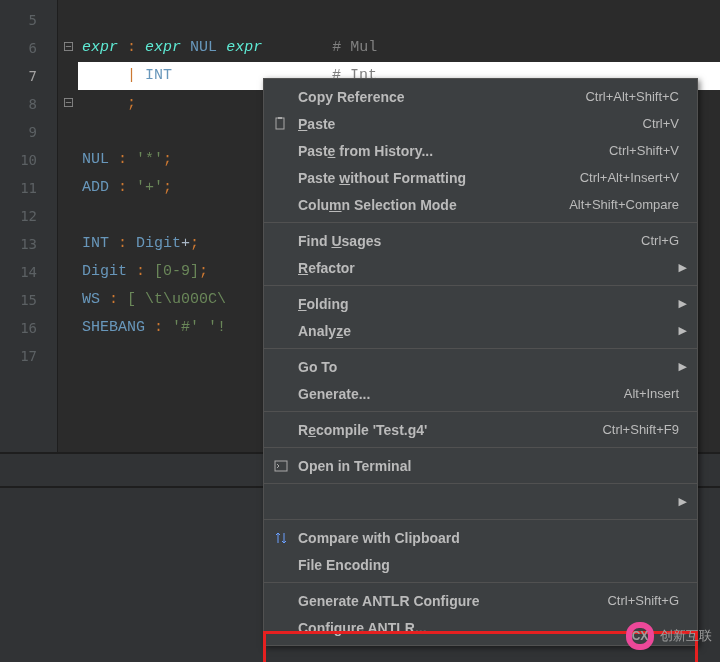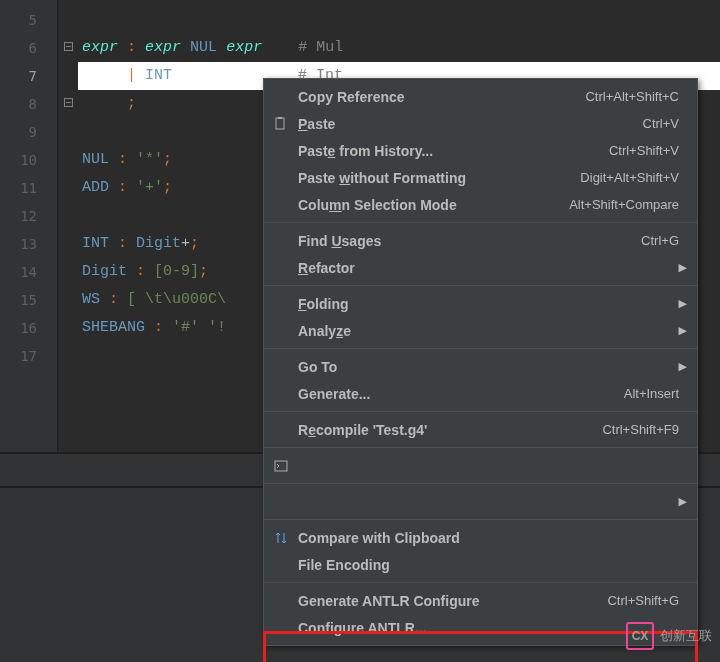--- a/index.html
+++ b/index.html
@@ -37,21 +37,21 @@
     font-family: Consolas, "Courier New", monospace;
     font-size: 15px; white-space: pre;
     padding-left: 4px;
   }
   .code-line.current {
     background: #ffffff;
   } 
   .tk-rule{ color:#5eead4;font-style:italic; } 
   .tk-tok { color:#6897bb; } 
   .tk-str { color:#6a8759; } 
-  .tk-cmt { color:#808080; } 
+  .tk-cmt { color:#808080;margin-left:34px; } 
   .tk-bar { color:#cc7832; }
   .tk-colon { color:#cc7832; }
   .tk-semi  { color:#cc7832; }
 
   .panel-band {
     position:absolute; left:0; right:0; top:452px; height:210px;
     background:#313335;
   }
   .panel-band .sep {
     height:2px; background:#1e1e1e;
@@ -94,24 +94,24 @@
     pointer-events:none;
   }
 
   .watermark {
     position:absolute; right:8px; bottom:12px;
     display:flex; align-items:center; gap:6px;
     color:#9e9e9e; font-size:13px;
     pointer-events:none;
   }
   .watermark .wm-logo {
-    width:28px; height:28px; border:2px solid #ec4899;
+    width:28px; height:28px; border:6px solid #ec4899;
     display:flex; align-items:center; justify-content:center;
     color:#9e9e9e; font-size:12px; font-weight:bold;
-    border-radius:3px;
+    border-radius:13px;
   }
 </style>
 </head>
 <body>
 
 <div class="editor">
   <div class="gutter">
       <div class="ln">5</div>
       <div class="ln">6</div>
       <div class="ln active">7</div>
@@ -184,21 +184,21 @@
       </span>
       <span class="lbl"><span class="u">P</span>aste</span>
       <span class="sc">Ctrl+V</span>
     </div>
     <div class="mi">
       <span class="lbl">Past<span class="u">e</span> from History...</span>
       <span class="sc">Ctrl+Shift+V</span>
     </div>
     <div class="mi">
       <span class="lbl">Paste <span class="u">w</span>ithout Formatting</span>
-      <span class="sc">Digit+Alt+Shift+V</span>
+      <span class="sc">Ctrl+Alt+Insert+V</span>
     </div>
     <div class="mi">
       <span class="lbl">Colu<span class="u">m</span>n Selection Mode</span>
       <span class="sc">Alt+Shift+Compare</span>
     </div>
     <div class="sep"></div>
     <div class="mi">
       <span class="lbl">Find <span class="u">U</span>sages</span>
       <span class="sc">Ctrl+G</span>
     </div>
@@ -230,20 +230,21 @@
       <span class="sc">Ctrl+Shift+F9</span>
     </div>
     <div class="sep"></div>
     <div class="mi">
       <span class="icon">
         <svg width="14" height="14" viewBox="0 0 14 14">
           <rect x="1" y="2" width="12" height="10" fill="none" stroke="#aaa"></rect>
           <path d="M3 5 L5 7 L3 9" fill="none" stroke="#aaa"></path>
         </svg>
       </span>
+      <span class="lbl">Open in Terminal</span>
     </div>
     <div class="sep"></div>
     <div class="mi">
       <span class="arw">▶</span>
     </div>
     <div class="sep"></div>
     <div class="mi">
       <span class="icon">
         <svg width="14" height="14" viewBox="0 0 14 14">
           <path d="M4 2 L4 12 M2 4 L4 2 L6 4" fill="none" stroke="#6aa0ff"></path>

